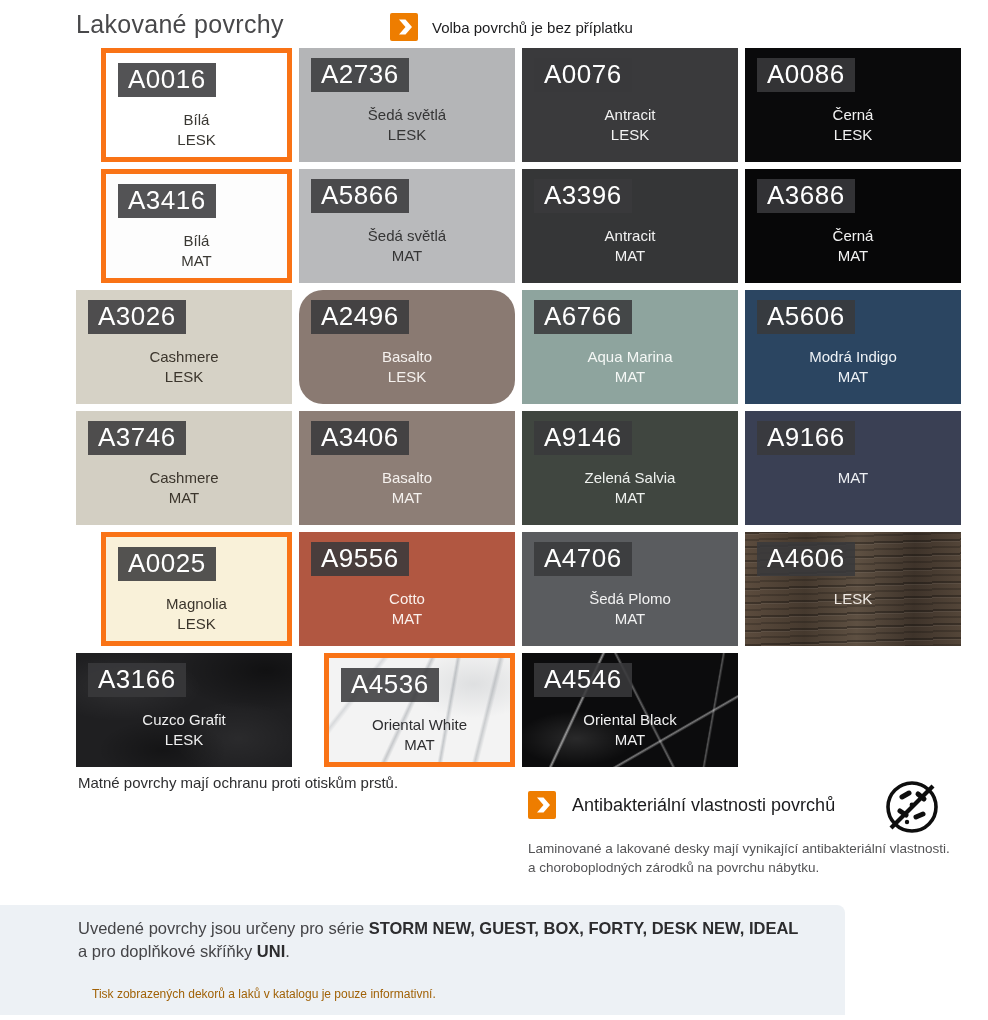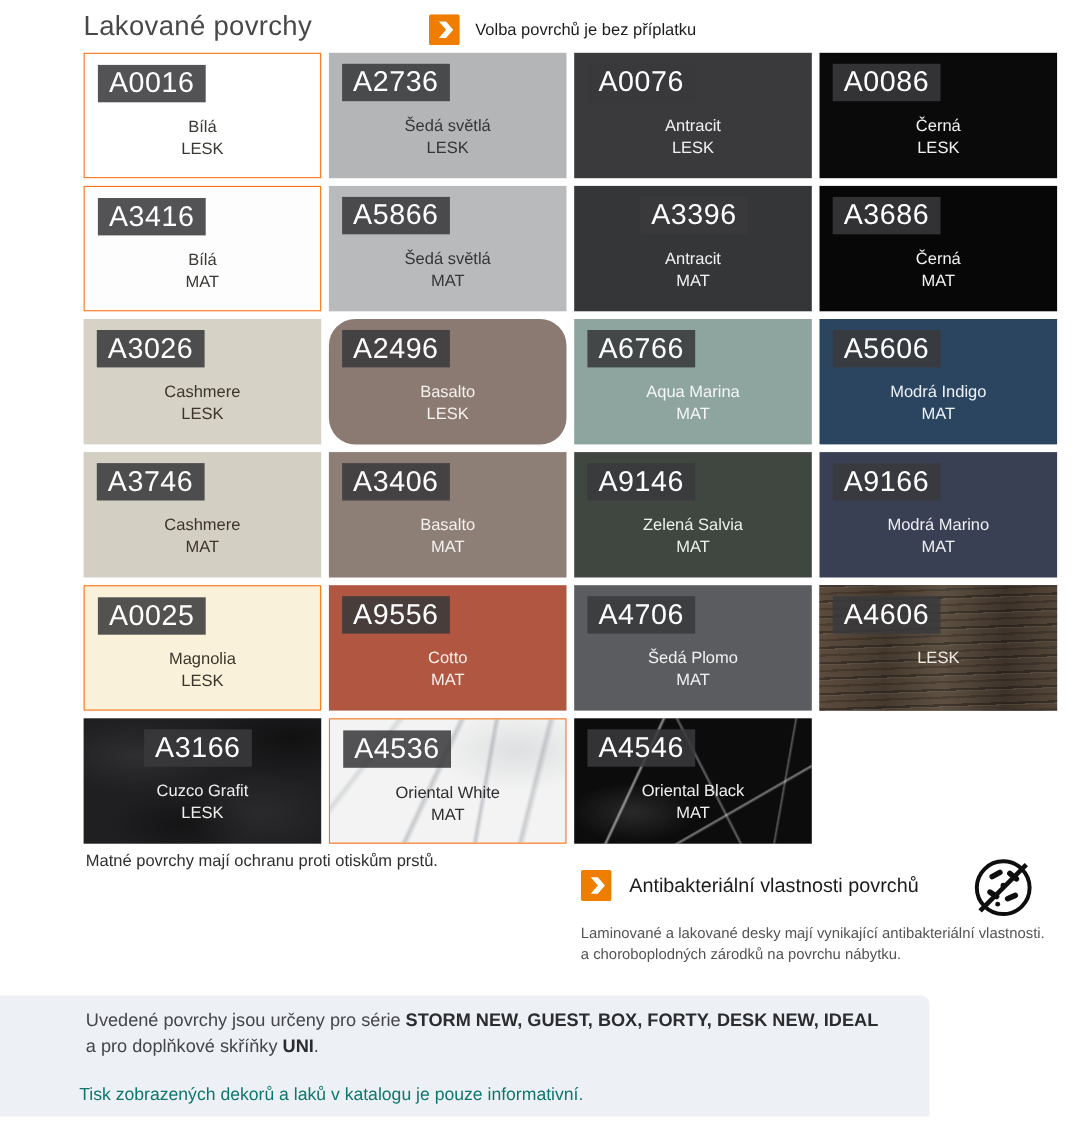--- a/index.html
+++ b/index.html
@@ -39,21 +39,21 @@
     grid-template-columns: repeat(4, 216px);
     grid-auto-rows: 114px;
     column-gap: 7px;
     row-gap: 7px;
   }
   .tile {
     position: relative;
     box-sizing: border-box;
     overflow: hidden;
   }
-  .tile.bordered { border: 1px solid #f97316; }
+  .tile.bordered { border: 5px solid #f97316; margin-left: 25px; }
   .code-badge {
     display: inline-block;
     margin: 10px 0 0 12px;
     padding: 3px 10px 5px 10px;
     background: rgba(58,58,60,0.87);
     color: #ffffff;
     font-size: 26px;
     line-height: 1;
     letter-spacing: 0.5px;
   }
@@ -137,23 +137,23 @@
     position: absolute;
     left: 78px; top: 12px;
     width: 760px;
     font-size: 16.5px;
     line-height: 23px;
     color: #454548;
   }
   .footer-series b { color: #2c2c2e; font-weight: 700; }
   .print-note {
     position: absolute;
-    left: 72px; top: 82px;
-    font-size: 16px;
-    color: #0f766e;
+    left: 92px; top: 82px;
+    font-size: 12px;
+    color: #a16207;
   }
 </style>
 </head>
 <body>
 
 <div class="page">
 
   <div class="page-title">Lakované povrchy</div>
 
   <div class="promo">
@@ -200,21 +200,21 @@
         <div>MAT</div>
       </div>
     </div>
       <div class="tile" style="background-color: rgb(185, 186, 188); color: rgb(53, 53, 53);">
       <span class="code-badge">A5866</span>
       <div class="tile-label">
         <div>Šedá světlá</div>
         <div>MAT</div>
       </div>
     </div>
-      <div class="tile" style="background-color: rgb(53, 54, 55); color: rgb(242, 242, 242); padding-left: 48px;">
+      <div class="tile" style="background-color: rgb(53, 54, 55); color: rgb(242, 242, 242);">
       <span class="code-badge">A3396</span>
       <div class="tile-label">
         <div>Antracit</div>
         <div>MAT</div>
       </div>
     </div>
       <div class="tile" style="background-color: rgb(7, 7, 8); color: rgb(242, 242, 242);">
       <span class="code-badge">A3686</span>
       <div class="tile-label">
         <div>Černá</div>
@@ -266,21 +266,20 @@
       <div class="tile" style="background-color: rgb(64, 70, 64); color: rgb(238, 241, 238);">
       <span class="code-badge">A9146</span>
       <div class="tile-label">
         <div>Zelená Salvia</div>
         <div>MAT</div>
       </div>
     </div>
       <div class="tile" style="background-color: rgb(58, 64, 84); color: rgb(238, 240, 244);">
       <span class="code-badge">A9166</span>
       <div class="tile-label">
-        <div>Modrá Marino</div>
         <div>MAT</div>
       </div>
     </div>
       <div class="tile bordered" style="background-color: rgb(249, 241, 217); color: rgb(59, 53, 44);">
       <span class="code-badge">A0025</span>
       <div class="tile-label">
         <div>Magnolia</div>
         <div>LESK</div>
       </div>
     </div>
@@ -297,21 +296,21 @@
         <div>Šedá Plomo</div>
         <div>MAT</div>
       </div>
     </div>
       <div class="tile tx-wood" style="background-color: rgb(78, 66, 55); color: rgb(239, 233, 227);">
       <span class="code-badge">A4606</span>
       <div class="tile-label">
         <div>LESK</div>
       </div>
     </div>
-      <div class="tile tx-stone" style="background-color: rgb(31, 31, 33); color: rgb(239, 239, 239); padding-left: 43px;">
+      <div class="tile tx-stone" style="background-color: rgb(31, 31, 33); color: rgb(239, 239, 239);">
       <span class="code-badge">A3166</span>
       <div class="tile-label">
         <div>Cuzco Grafit</div>
         <div>LESK</div>
       </div>
     </div>
       <div class="tile bordered tx-marble-white" style="background-color: rgb(243, 243, 243); color: rgb(46, 46, 48);">
       <span class="code-badge">A4536</span>
       <div class="tile-label">
         <div>Oriental White</div>

